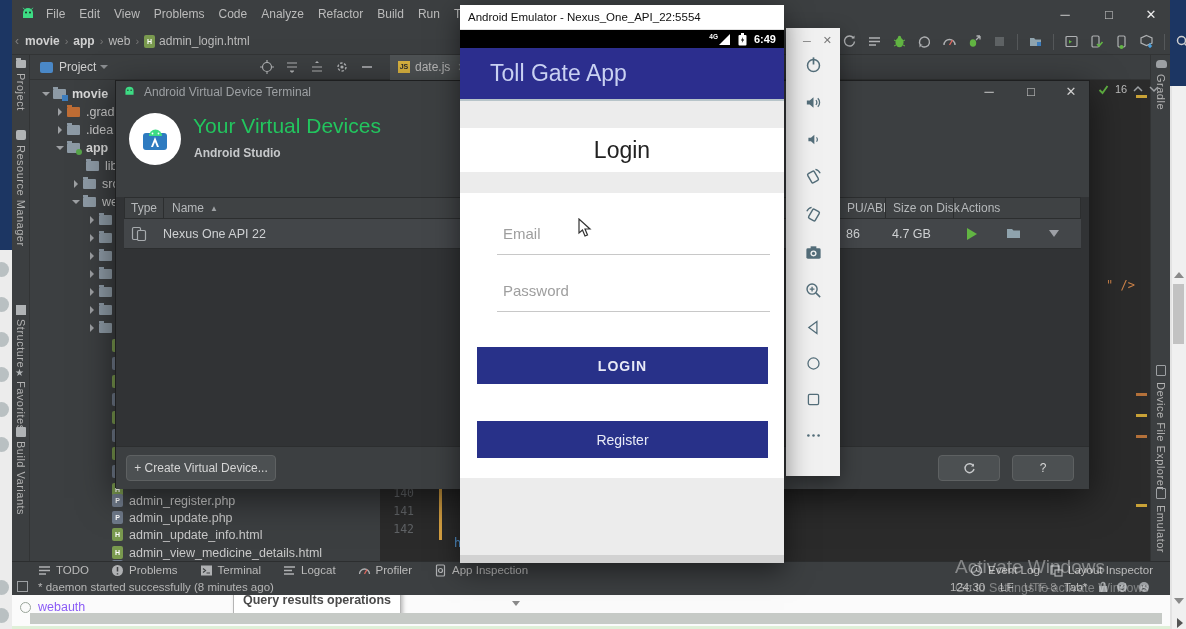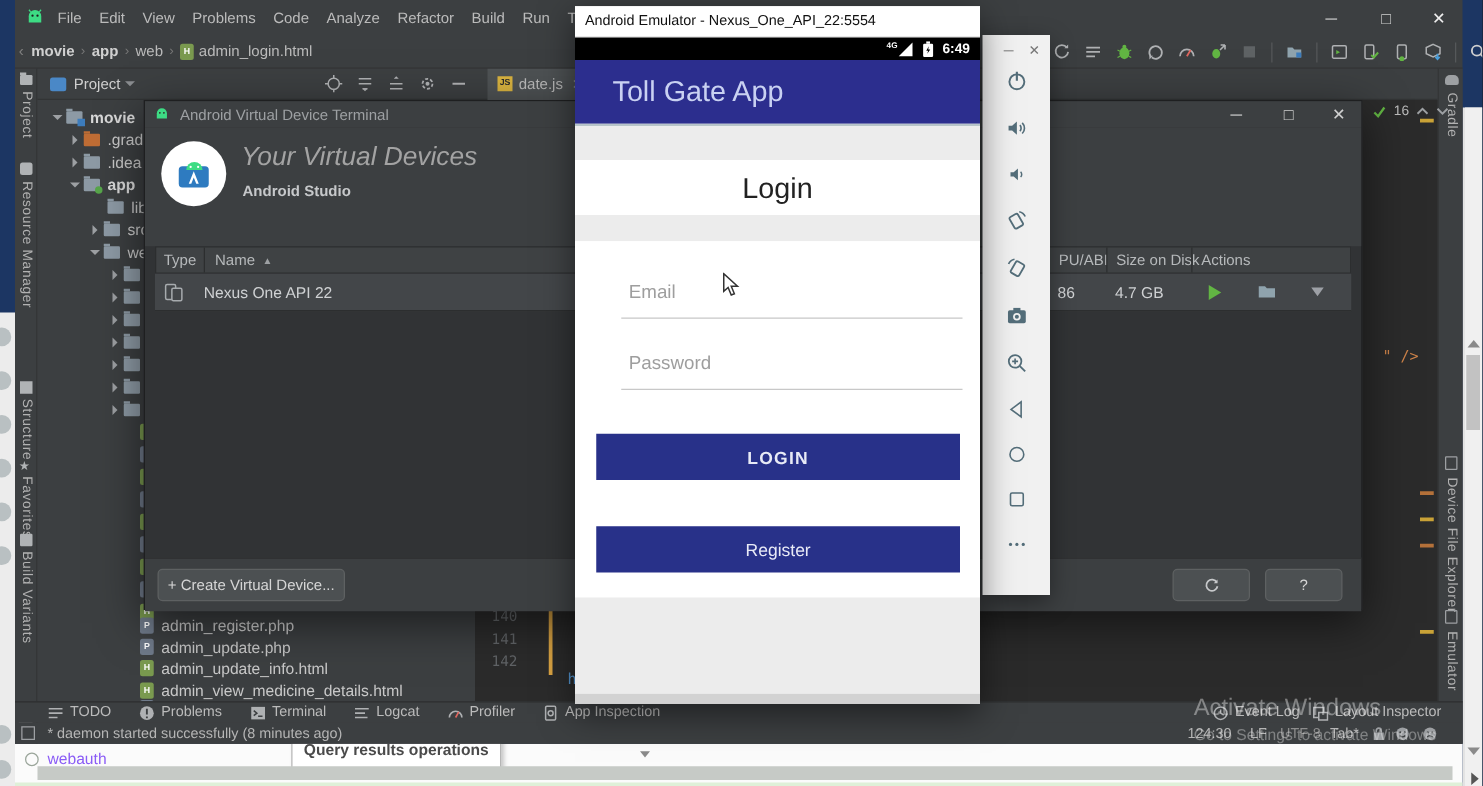--- a/index.html
+++ b/index.html
@@ -542,21 +542,21 @@
     <div class="avd-hero">
       <div class="abs" style="left:13px;top:11px;width:52px;height:52px;border-radius:50%;background:#fff;display:flex;align-items:center;justify-content:center;">
         <svg width="34" height="34" viewBox="0 0 34 34">
             <rect x="5" y="11" width="24" height="17" rx="3" fill="#2e7bc0"></rect>
             <path d="M11 14a6.5 6.5 0 0 1 13 0z" fill="#3ddc84"></path>
             <circle cx="14.5" cy="11.5" r=".9" fill="#fff"></circle>
             <circle cx="20.5" cy="11.5" r=".9" fill="#fff"></circle>
             <path d="M17 15l4 10h-2l-2-5-2 5h-2z" fill="#fff"></path>
           </svg>
       </div>
-      <div class="abs" style="left:77px;top:12px;font-size:21px;color:#a3a3a3;font-style:italic;">Your Virtual Devices</div>
+      <div class="abs" style="left:77px;top:12px;font-size:21px;color:#22c55e;">Your Virtual Devices</div>
       <div class="abs" style="left:78px;top:44px;font-size:12px;font-weight:bold;color:#c6c8ca;">Android Studio</div>
     </div>
     <div class="avd-thead">
       <span style="margin-left:6px;width:32px;">Type</span>
       <div class="cdiv"></div>
       <span style="margin-left:8px;">Name</span>
       <span style="color:#9da0a3;font-size:8px;margin-left:6px;">▲</span>
       <span style="position:absolute;left:722px;">PU/ABI</span>
       <div class="cdiv" style="position:absolute;left:760px;"></div>
       <span style="position:absolute;left:768px;">Size on Disk</span>

